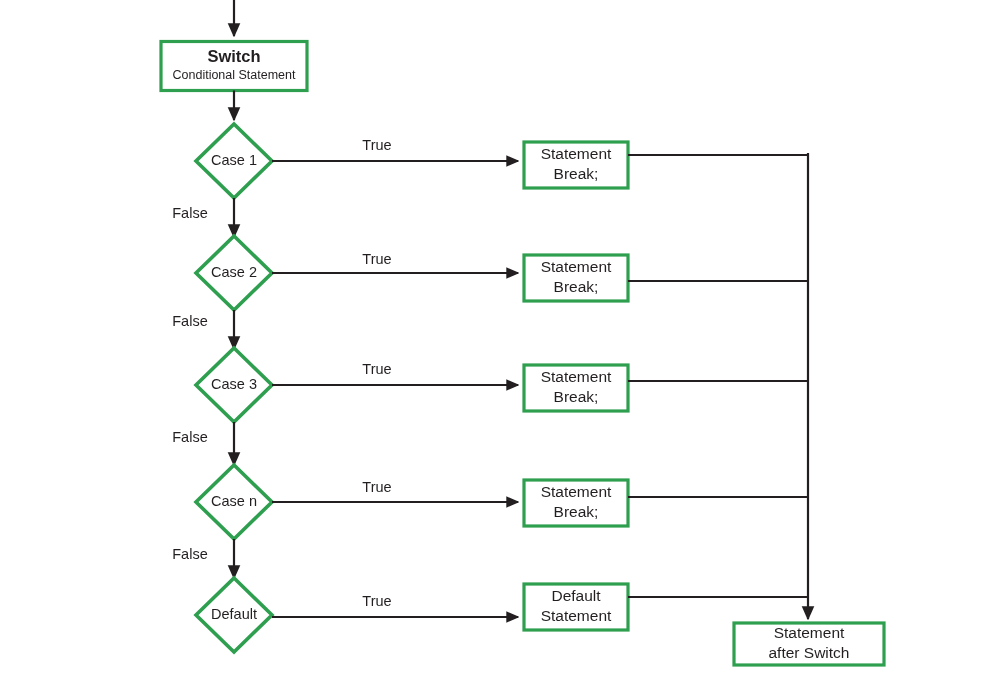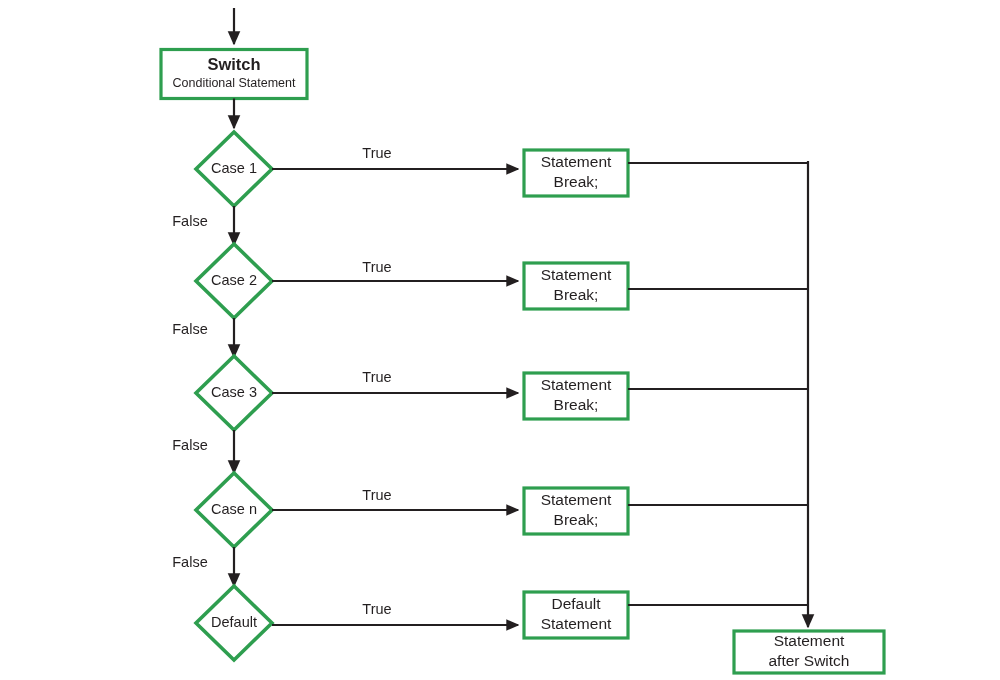--- a/index.html
+++ b/index.html
@@ -10,21 +10,20 @@
   body {
     width: 1000px;
     height: 680px;
     font-family: "Liberation Sans", sans-serif;
     overflow: hidden;
   }
   #flowchart-root {
     position: relative;
     width: 1000px;
     height: 576px;
-    margin-top: 8px;
   }
   svg.flow {
     position: absolute;
     top: 0;
     left: 0;
     width: 1000px;
     height: 680px;
   }
   .node-rect {
     fill: #ffffff;

